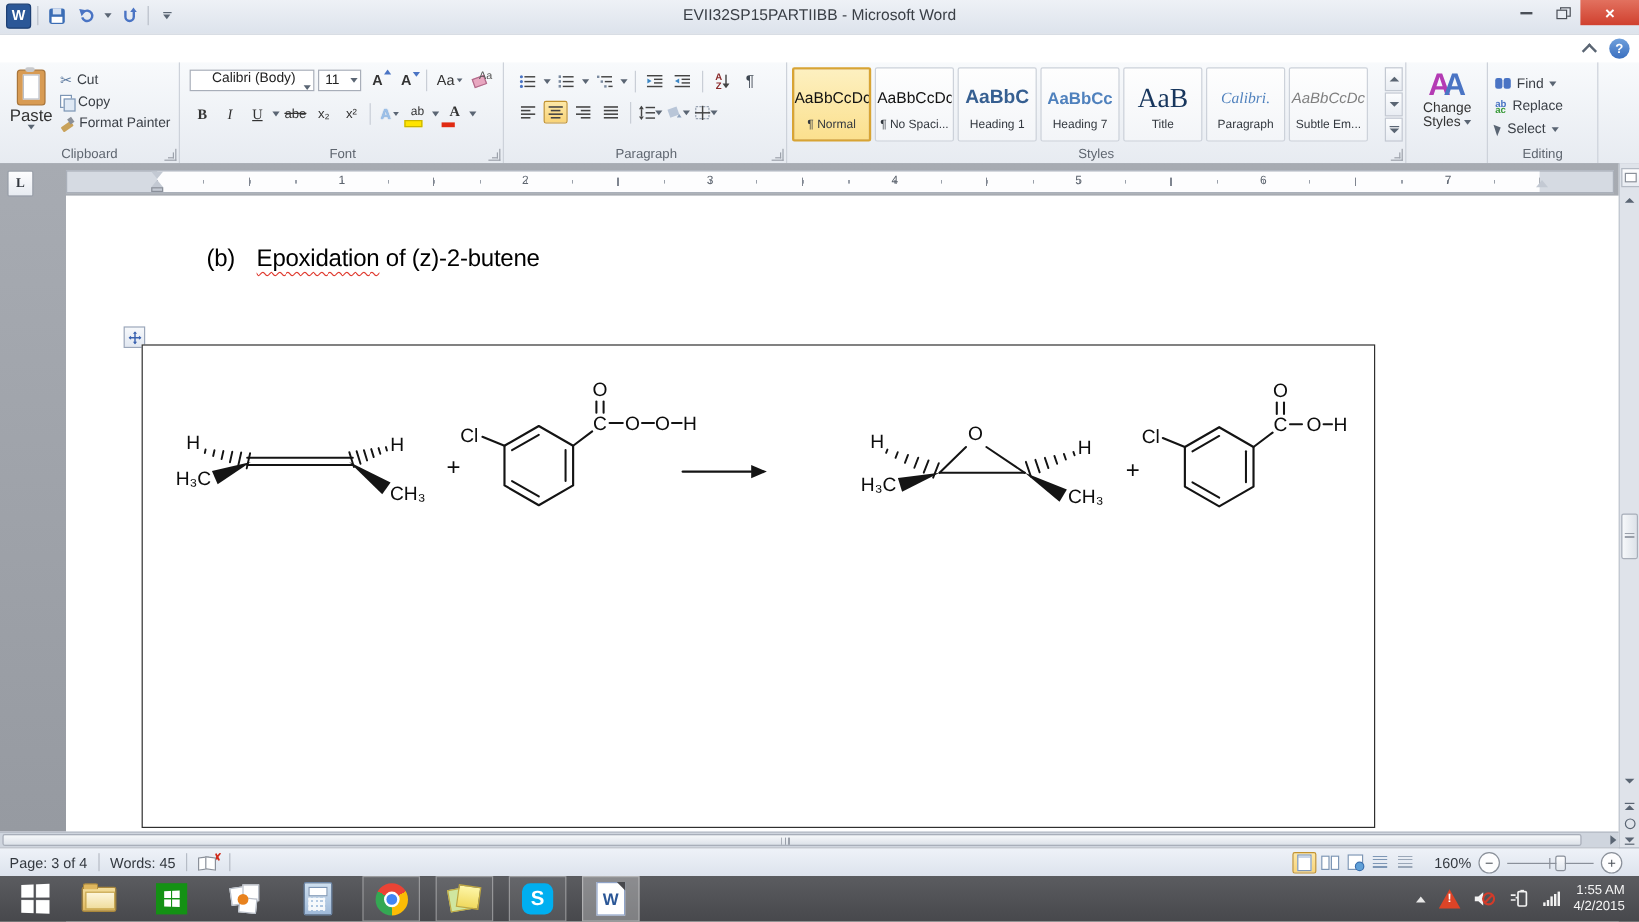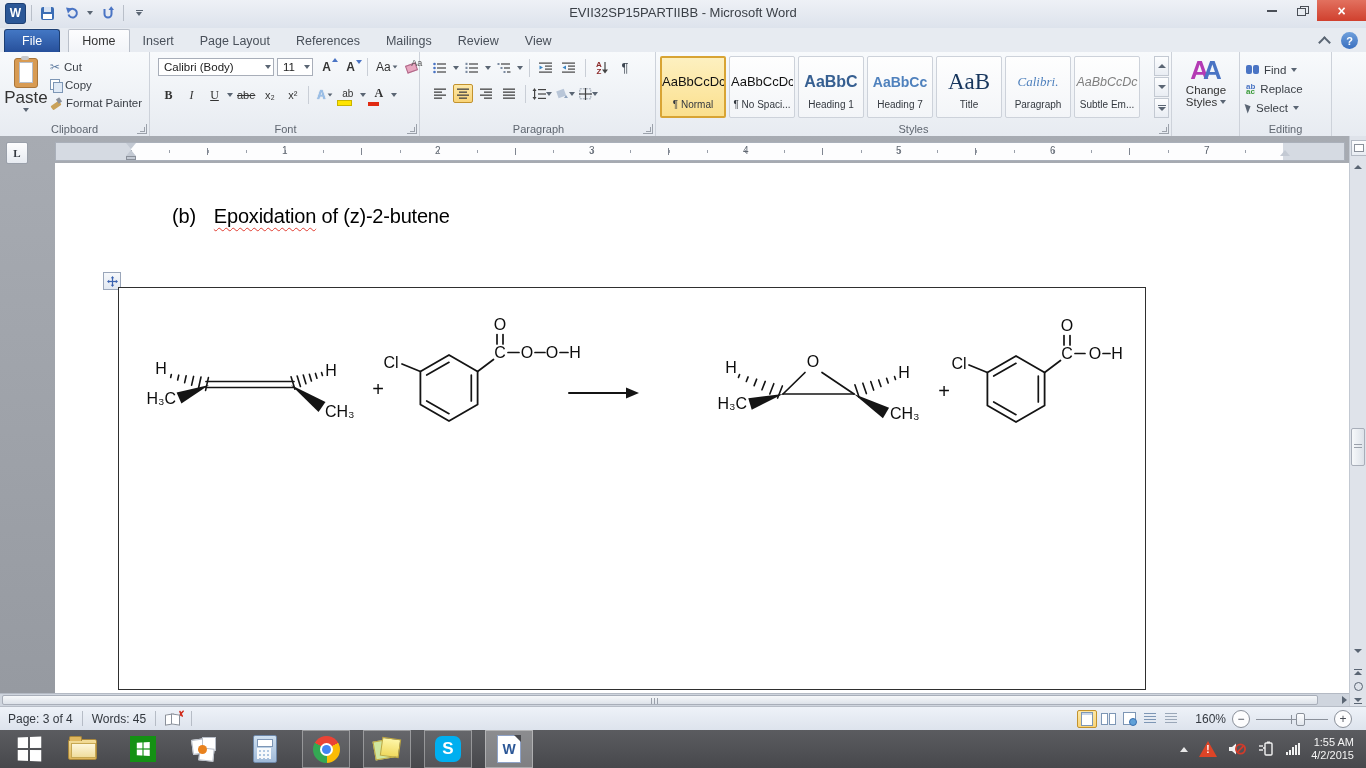--- a/index.html
+++ b/index.html
@@ -41,42 +41,42 @@
     color:#fff;font-weight:bold;font-size:11px;display:flex;align-items:center;justify-content:center;}
   
   .ribbon{position:absolute;left:0;top:52px;width:1366px;height:84px;
     background:linear-gradient(#f8fafc,#e7ebf1);border-bottom:1px solid #aeb4be;}
   .grp{position:absolute;top:0;height:84px;border-right:1px solid #cdd2da;box-sizing:border-box;}
   .grp-label{position:absolute;bottom:1px;left:0;right:0;text-align:center;font-size:11px;color:#5f6670;}
   .launcher{position:absolute;right:2px;bottom:2px;width:9px;height:9px;border-left:1px solid #8a909a;border-top:1px solid #8a909a;transform:rotate(180deg);opacity:.8;}
   .launcher:before{content:"";position:absolute;left:1px;top:1px;width:4px;height:4px;border-left:1px solid #8a909a;border-top:1px solid #8a909a;}
   
   .g-clip{left:0;width:150px;}
-  .pastebig{position:absolute;left:6px;top:4px;width:40px;height:66px;display:flex;flex-direction:column;align-items:center;font-size:17px;color:#333;}
+  .pastebig{position:absolute;left:6px;top:4px;width:40px;height:66px;display:flex;flex-direction:column;align-items:center;font-size:14px;color:#333;}
   .clipicon{width:22px;height:28px;background:#d89b53;border:1px solid #a8753a;border-radius:3px;position:relative;margin-top:2px;}
   .clipicon:before{content:"";position:absolute;left:4px;top:3px;width:12px;height:19px;background:#fff;border:1px solid #b9bfc9;}
   .clipicon:after{content:"";position:absolute;left:6px;top:-3px;width:8px;height:4px;background:#c8c9cc;border-radius:2px;}
   .cliprows{position:absolute;left:50px;top:6px;font-size:11.5px;color:#3a3f46;}
   .cliprow{display:flex;align-items:center;gap:4px;height:18px;white-space:nowrap;}
   .ic-cut{color:#5a789e;font-size:12px;}
   .ic-copy{position:relative;width:11px;height:12px;}
   .ic-copy i{position:absolute;width:8px;height:9px;background:#fff;border:1px solid #7d96b5;}
   .ic-copy i:first-child{left:0;top:0;}
   .ic-copy i:last-child{left:3px;top:3px;background:#dfe9f5;}
   .ic-brush{width:12px;height:12px;position:relative;}
   .ic-brush:before{content:"";position:absolute;left:1px;top:6px;width:10px;height:5px;background:#c9a25a;transform:rotate(-35deg);border-radius:1px;}
   .ic-brush:after{content:"";position:absolute;left:7px;top:1px;width:4px;height:5px;background:#8a909a;transform:rotate(-35deg);}
   
   .g-font{left:152px;width:268px;}
   .fontrow1{position:absolute;left:6px;top:6px;display:flex;align-items:center;gap:3px;}
   .fontrow2{position:absolute;left:6px;top:32px;display:flex;align-items:center;gap:2px;}
   .combo{background:#fff;border:1px solid #a8aeb9;height:18px;display:flex;align-items:center;
     font-size:11.5px;color:#222;padding:0 2px 0 5px;box-sizing:border-box;}
   .combo .caret-down{margin-left:auto;}
-  .fname{width:116px;}
+  .fname{width:104px;flex-direction:column;}
   .fsize{width:36px;}
   .fbtn{min-width:17px;height:18px;display:flex;align-items:center;justify-content:center;font-size:12px;color:#333;padding:0 2px;}
   .fbtn .caret-down{margin-left:1px;transform:scale(.8);}
   .bold{font-weight:bold;font-family:"Liberation Serif",serif;}
   .ital{font-style:italic;font-family:"Liberation Serif",serif;}
   .unde{text-decoration:underline;font-family:"Liberation Serif",serif;}
   .strik{text-decoration:line-through;font-size:11px;}
   .fxab{font-size:11px;}
   .grow-shrink{position:relative;font-weight:bold;}
   .tiny-up{position:absolute;right:-1px;top:0px;width:0;height:0;border-left:3px solid transparent;border-right:3px solid transparent;border-bottom:4px solid #4a74c4;}
@@ -300,30 +300,20 @@
             <i></i>
             <i></i>
           </span>
         </div>
       <div class="wbtn close">
           <span>×</span>
         </div>
     </div>
   </div>
 
-  <div class="tabrow">
-    <span class="tab filetab">File</span>
-    <span class="tab active">Home</span>
-    <span class="tab">Insert</span>
-    <span class="tab">Page Layout</span>
-    <span class="tab">References</span>
-    <span class="tab">Mailings</span>
-    <span class="tab">Review</span>
-    <span class="tab">View</span>
-  </div>
   <div class="tabrow-right">
     <span class="chev-up"></span>
     <span class="helpbtn">?</span>
   </div>
 
   <div class="ribbon">
 
     <div class="grp g-clip">
       <div class="pastebig">
         <span class="clipicon"></span>

